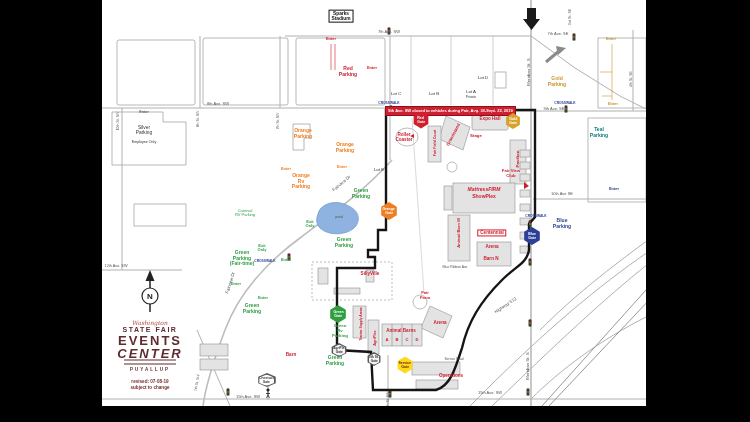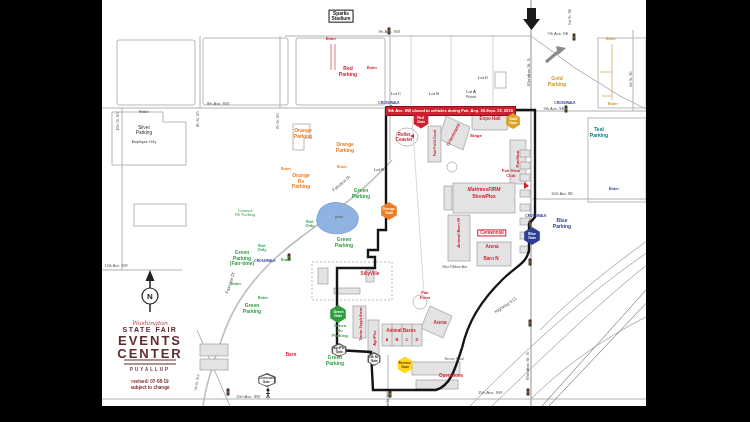--- a/index.html
+++ b/index.html
@@ -21,21 +21,21 @@
   #banner{position:absolute;left:283px;top:106px;width:129px;height:7.5px;background:#cf2030;
           border:0.5px solid #8a1020;color:#fff;font-size:4px;font-weight:bold;line-height:7px;
           text-align:center;white-space:nowrap;overflow:hidden;}
   
   #logo{position:absolute;left:48px;top:318px;width:0;height:0;color:#5e2b30;text-align:center;}
   #logo .c{position:absolute;transform:translate(-50%,-50%);white-space:nowrap;}
   .logo-script{top:4px;left:0;font-family:"DejaVu Serif","Liberation Serif",serif;
                font-style:italic;font-size:6px;color:#b0433f;}
   .logo-name{top:11px;left:0;font-size:7px;font-weight:bold;letter-spacing:1.5px;}
   .logo-big1{top:22px;left:0;font-size:13px;font-weight:bold;letter-spacing:2px;}
-  .logo-big2{top:35px;left:0;font-size:13px;font-weight:bold;letter-spacing:2px;}
+  .logo-big2{top:35px;left:0;font-size:13px;font-weight:bold;letter-spacing:2px;font-style:italic;}
   .logo-rule{top:44px;left:0;width:52px;height:3px;border-top:1px solid #5e2b30;border-bottom:1px solid #5e2b30;}
   .logo-city{top:51px;left:0;font-size:4.5px;font-weight:bold;letter-spacing:2px;}
   #revised{position:absolute;left:48px;top:385px;transform:translate(-50%,-50%);
            color:#7a2a2a;font-size:4.6px;font-weight:bold;text-align:center;line-height:1.25;white-space:nowrap;}
 </style>
 </head>
 <body>
 
 <div id="stage">
   <div style="position:absolute;left:0;top:0;width:102px;height:422px;background:#000;"></div>

